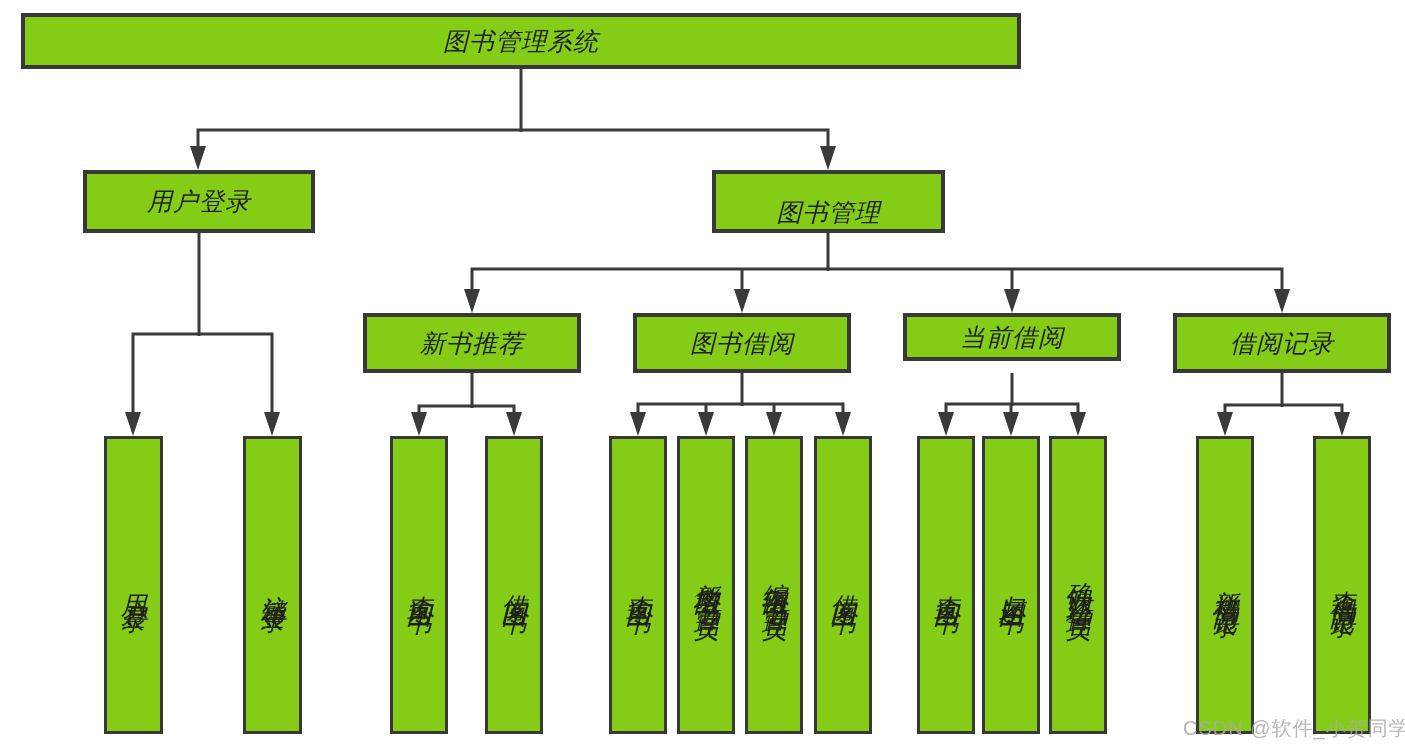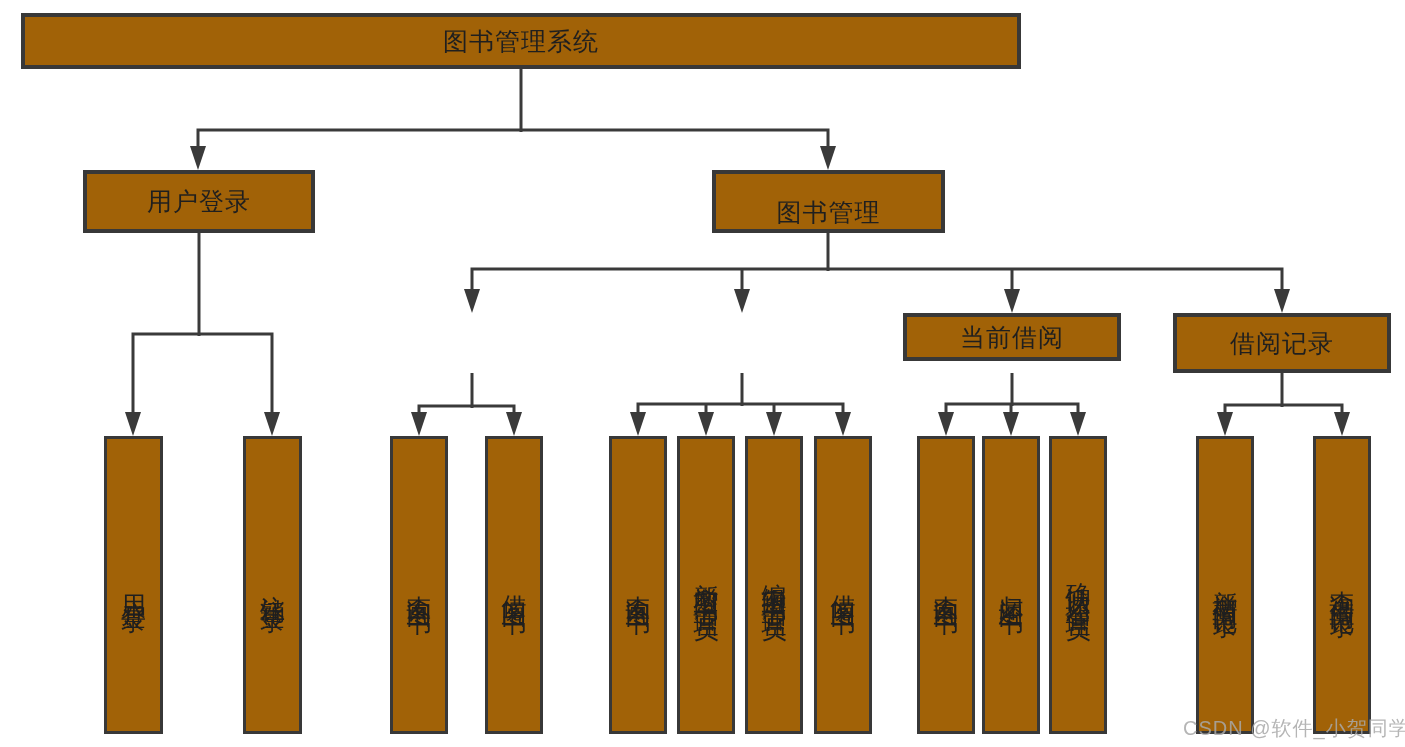--- a/index.html
+++ b/index.html
@@ -22,27 +22,28 @@
     background: var(--background);
     overflow: hidden;
   }
   .connectors {
     position: absolute;
     left: 0; top: 0;
     z-index: 0;
   }
   .node {
     position: absolute;
-    background: #a16207;
+    background: #84cc16;
     border: 4px solid var(--box-border);
     color: var(--text);
     display: flex;
     align-items: center;
     justify-content: center;
     z-index: 1;
+    font-style: italic;
   }
   .node.h span {
     font-size: 25px;
     letter-spacing: 1px;
     white-space: nowrap;
   }
   .node.v {
     border-width: 3px;
   }
   .node.v span {
@@ -125,20 +126,26 @@
     <span>图书管理系统</span>
   </div>
 
   <div class="node h" style="left:83px; top:170px; width:232px; height:63px;">
     <span>用户登录</span>
   </div>
   <div class="node h" style="left:712px; top:170px; width:233px; height:63px;align-items:flex-end;">
     <span>图书管理</span>
   </div>
 
+  <div class="node h" style="left:363px; top:313px; width:218px; height:60px;">
+    <span>新书推荐</span>
+  </div>
+  <div class="node h" style="left:633px; top:313px; width:218px; height:60px;">
+    <span>图书借阅</span>
+  </div>
   <div class="node h" style="left:903px; top:313px; width:218px; height:48px;">
     <span>当前借阅</span>
   </div>
   <div class="node h" style="left:1173px; top:313px; width:218px; height:60px;">
     <span>借阅记录</span>
   </div>
 
   <div class="node v" style="left:104px; top:436px; width:59px; height:298px;">
     <span>用户登录</span>
   </div>

